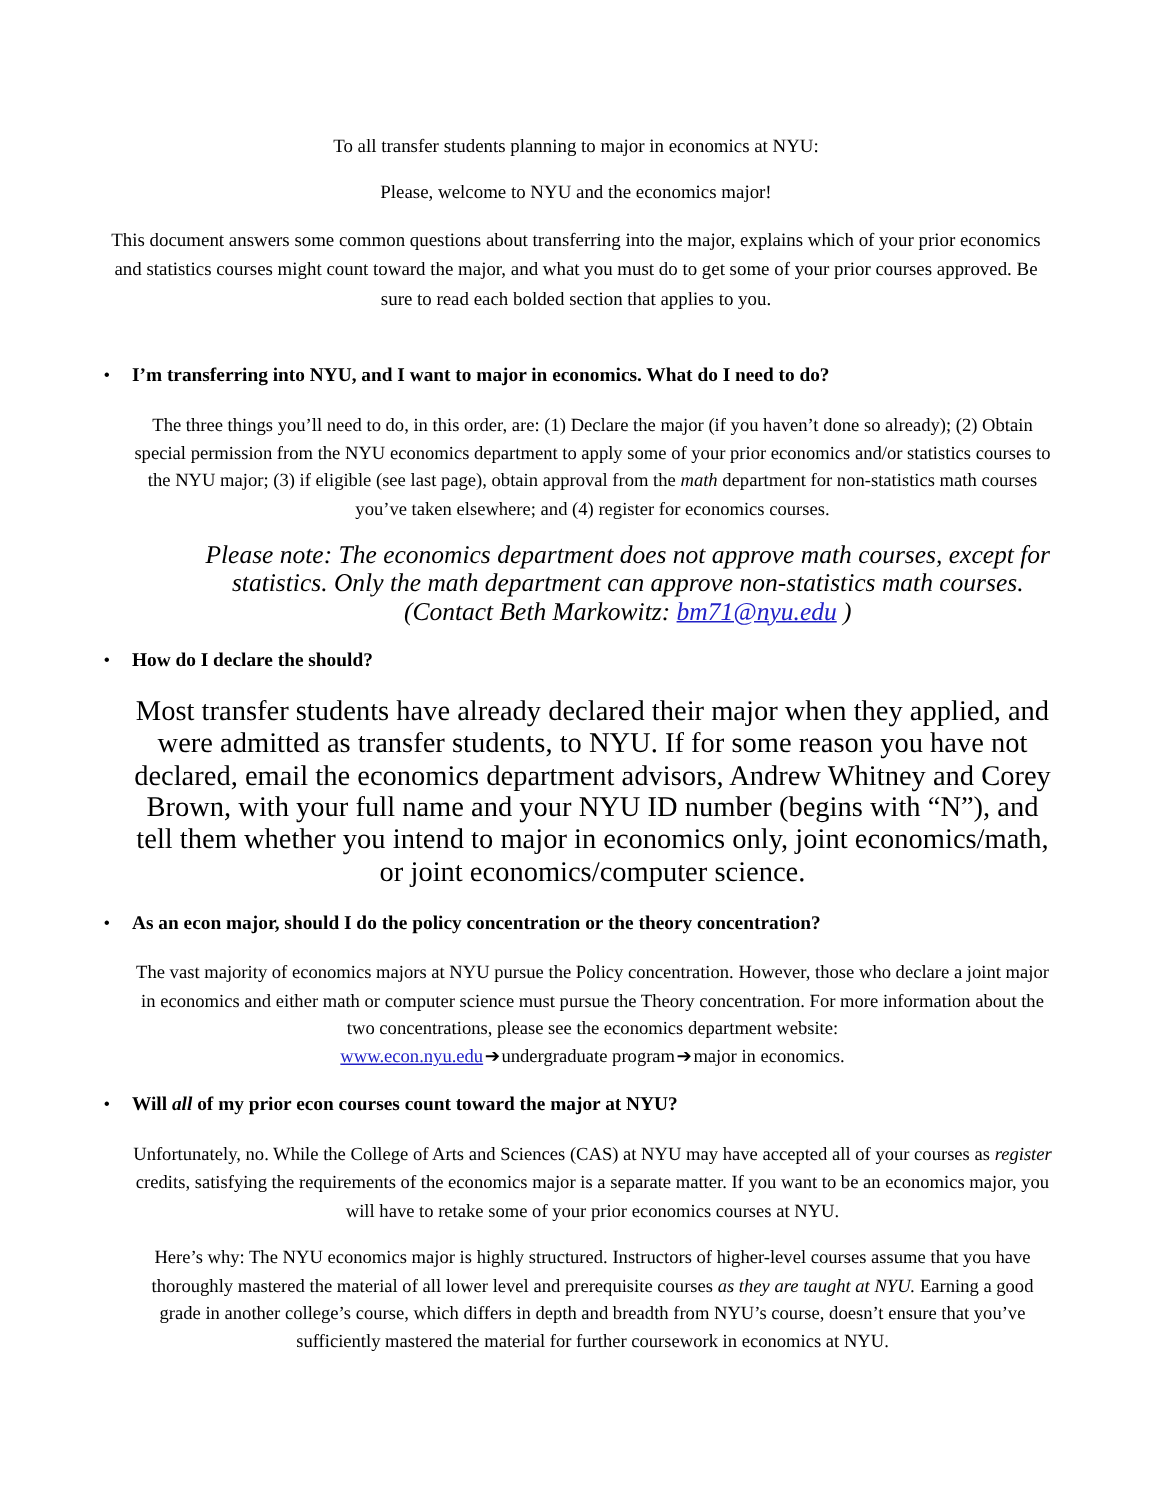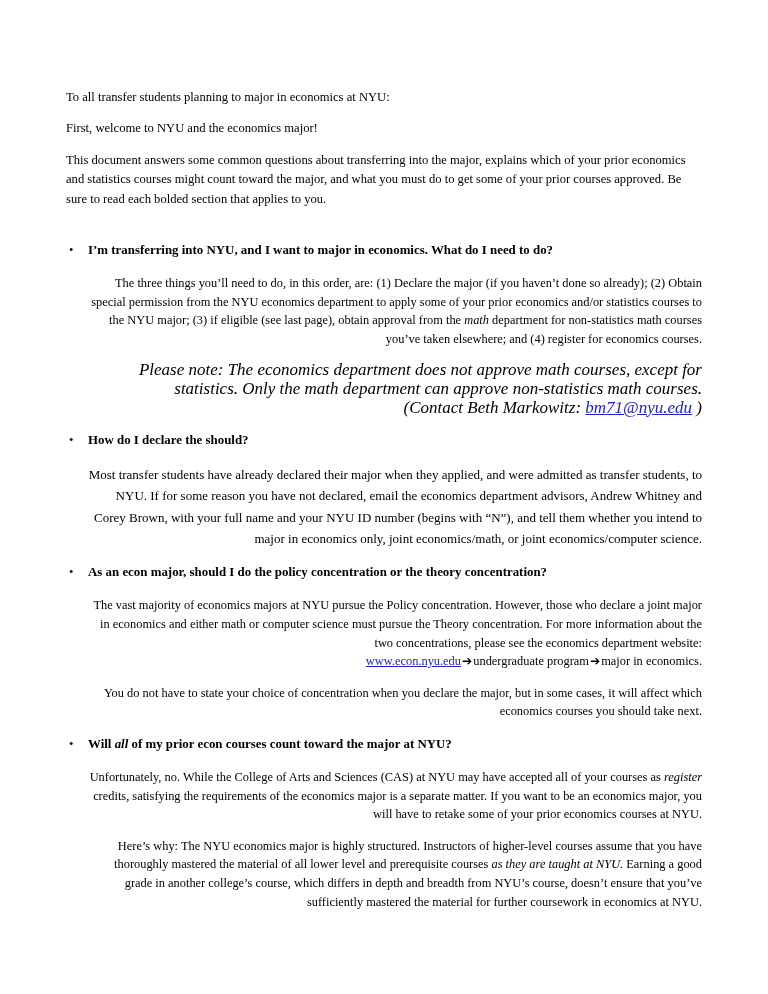--- a/index.html
+++ b/index.html
@@ -29,21 +29,21 @@
     left: 66px;
     top: 88px;
     width: 636px;
   }
 
   
   .intro-p {
     font-size: 12.6px;
     line-height: 19.4px;
     margin: 0 0 12px 0;
-    text-align: left;
+    text-align: center;
   }
   .intro-p.last { margin-bottom: 32px; }
 
   
   .section { margin: 0 0 4px 0; }
 
   .bullet-row {
     position: relative;
     padding-left: 22px;
     margin: 0 0 14px 0;
@@ -63,27 +63,27 @@
   }
 
   .body-block {
     margin-left: 22px;
     margin-right: 0;
     font-size: 12.4px;
     line-height: 18.6px;
   }
   .body-block p {
     margin: 0 0 13px 0;
-    text-align: right;
+    text-align: center;
   }
   .body-block p:last-child { margin-bottom: 0; }
 
   
   .body-block.large {
-    font-size: 13px;
+    font-size: 19px;
     line-height: 21.3px;
   }
 
   
   .note-block {
     margin-left: 47px;
     margin-top: 12px;
     font-size: 17px;
     line-height: 18.6px;
     font-style: italic;
@@ -107,21 +107,21 @@
   .sec-gap-b { height: 10px; }
 </style>
 </head>
 <body>
 
 <div class="page">
   <div class="content">
 
     <p class="intro-p">To all transfer students planning to major in economics at NYU:</p>
 
-    <p class="intro-p">First, welcome to NYU and the economics major!</p>
+    <p class="intro-p">Please, welcome to NYU and the economics major!</p>
 
     <p class="intro-p last">This document answers some common questions about transferring into the major, explains which of your prior economics and statistics courses might count toward the major, and what you must do to get some of your prior courses approved. Be sure to read each bolded section that applies to you.</p>
 
     <div class="section">
       <div class="bullet-row">
         <span class="bullet-dot">•</span>
         <div class="bullet-heading">I’m transferring into NYU, and I want to major in economics.  What do I need to do?</div>
       </div>
 
       <div class="body-block">
@@ -150,21 +150,20 @@
 
     <div class="section">
       <div class="bullet-row">
         <span class="bullet-dot">•</span>
         <div class="bullet-heading">As an econ major, should I do the policy concentration or the theory concentration?</div>
       </div>
 
       <div class="body-block">
         <p><span>The vast majority of economics majors at NYU pursue the Policy concentration.  However, those who declare a joint major in economics and either math or computer science must pursue the Theory concentration.  For more information about the two concentrations, please see the economics department website:</span><br><span class="link">www.econ.nyu.edu</span><span class="arrow">➔</span><span>undergraduate program</span><span class="arrow">➔</span><span>major in economics.</span></p>
 
-        <p>You do not have to state your choice of concentration when you declare the major, but in some cases, it will affect which economics courses you should take next.</p>
       </div>
     </div>
 
     <div class="sec-gap-b"></div>
 
     <div class="section">
       <div class="bullet-row">
         <span class="bullet-dot">•</span>
         <div class="bullet-heading"><span>Will </span><span class="bi">all</span><span> of my prior econ courses count toward the major at NYU?</span></div>
       </div>

